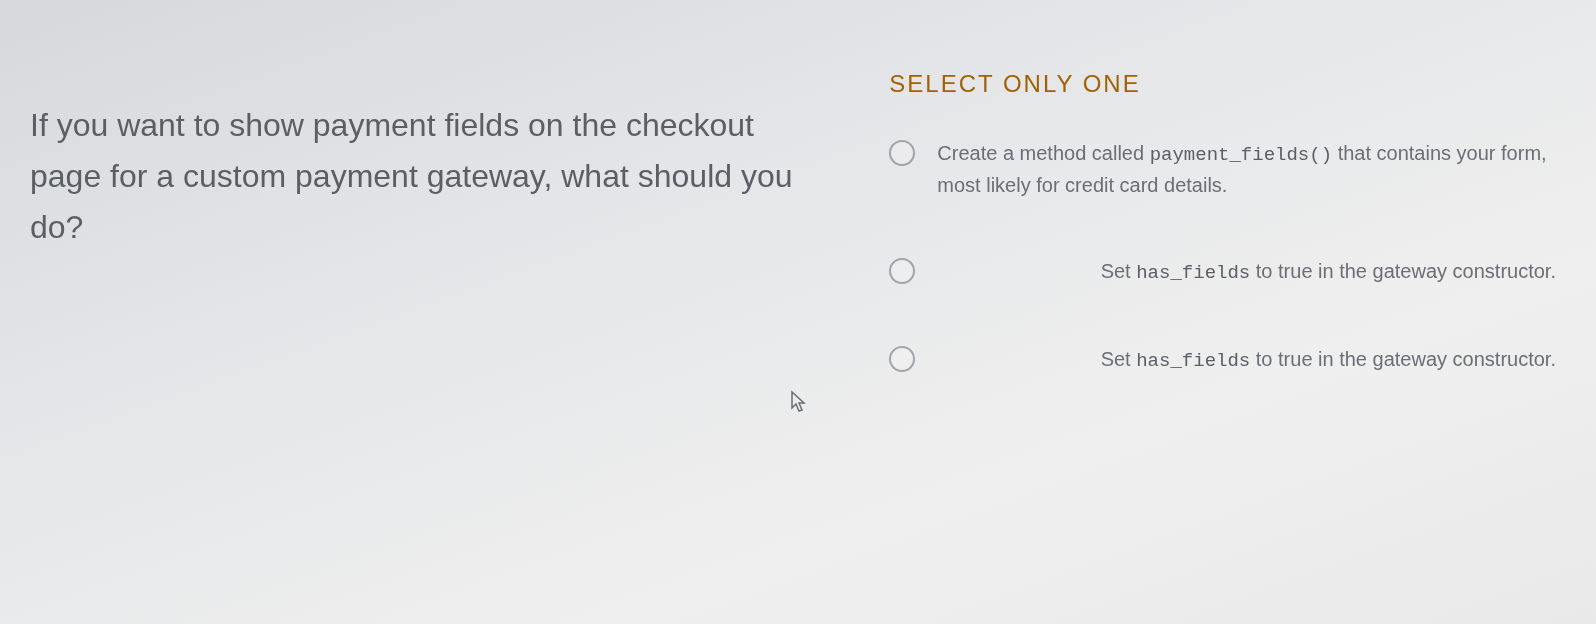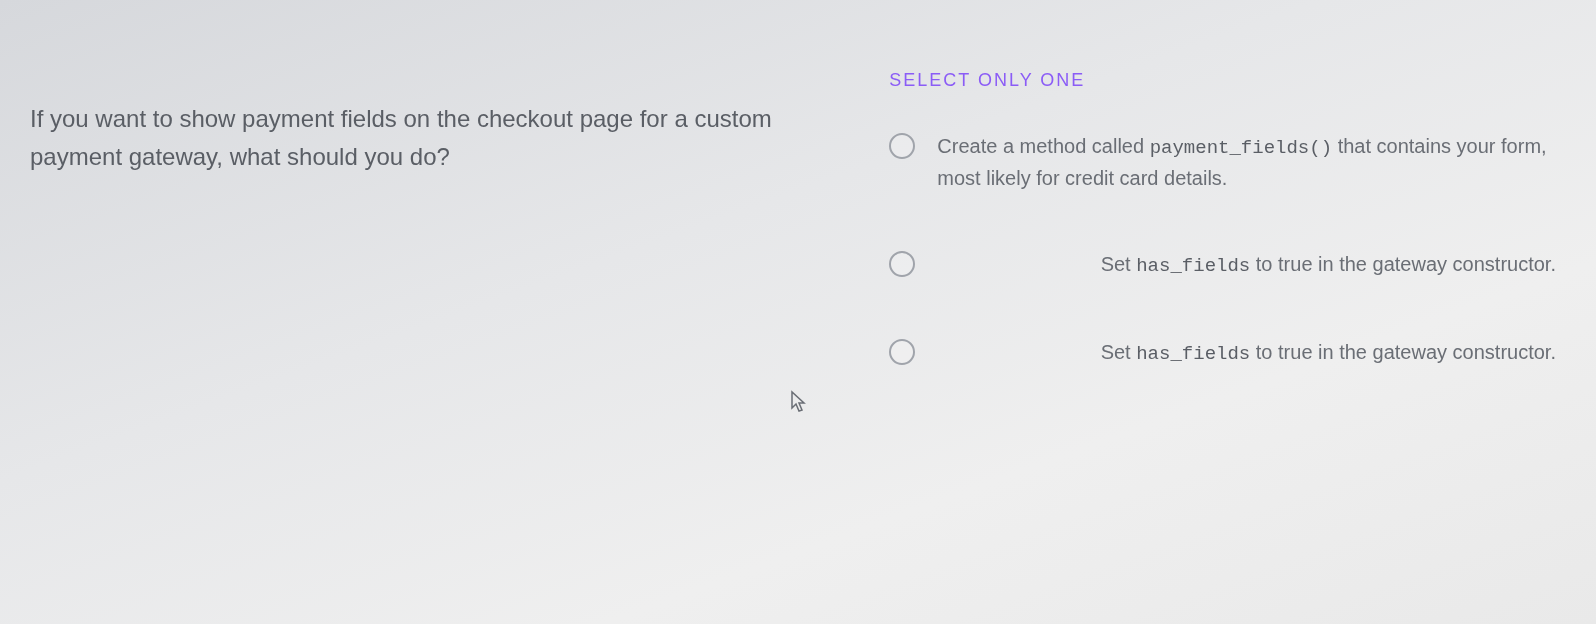--- a/index.html
+++ b/index.html
@@ -27,30 +27,30 @@
     flex: 0 0 55%;
     padding-right: 40px;
     box-sizing: border-box;
   }
   .answers-col {
     flex: 0 0 45%;
     box-sizing: border-box;
     padding-left: 20px;
   }
   .question-text {
-    font-size: 24px;
+    font-size: 32px;
     line-height: 1.6;
     color: #5a5e65;
     font-weight: 500;
     margin-top: 30px;
   }
   .instruction {
-    font-size: 18px;
+    font-size: 24px;
     letter-spacing: 2px;
-    color: #8b5cf6;
+    color: #a16207;
     margin-bottom: 40px;
     font-weight: 500;
   }
   .option {
     display: flex;
     align-items: flex-start;
     margin-bottom: 55px;
     cursor: pointer;
     justify-content: space-between;
   }

